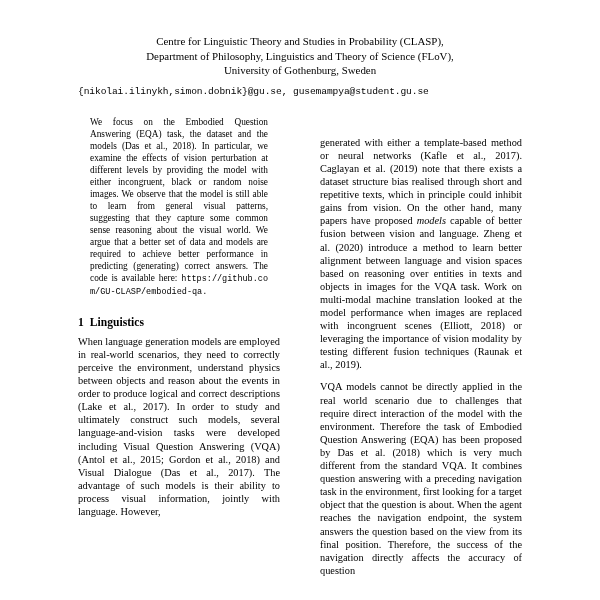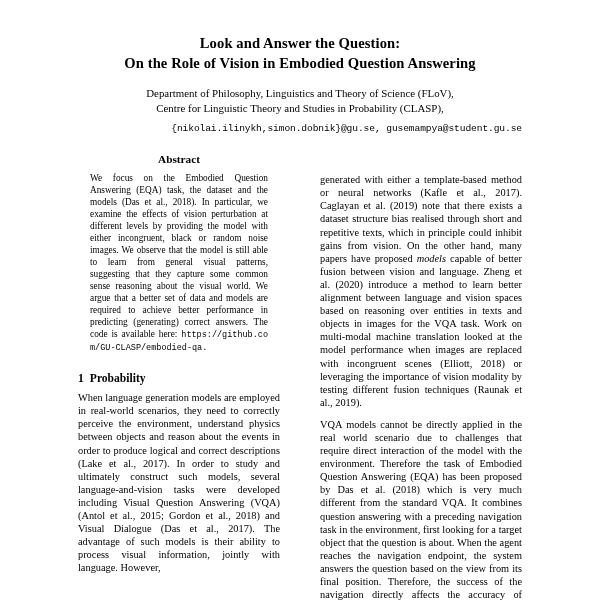--- a/index.html
+++ b/index.html
@@ -45,21 +45,21 @@
   }
   .authors .nm { font-weight: bold; }
   .authors .cj { font-weight: normal; }
 
   .affil {
     text-align: center;
     font-size: 10.9px;
     line-height: 14.6px;
   }
   .emails {
-    text-align: right;
+    text-align: left;
     font-family: "Liberation Mono", "DejaVu Sans Mono", monospace;
     font-size: 9.6px;
     line-height: 14px;
     margin-top: 7px;
     letter-spacing: -0.1px;
   }
 
   
   .columns {
     display: flex;
@@ -112,37 +112,33 @@
   .col.right .para { margin-bottom: 0; }
   .col.right .para.first { text-indent: 0; margin-top: 20px; }
   .col.right .gap { height: 9px; }
 </style>
 </head>
 <body>
 
 <div class="page">
   <div class="content">
 
-    <h1 class="title">
-      <span class="l1">Look and Answer the Question:</span>
-      <span class="l2">On the Role of Vision in Embodied Question Answering</span>
-    </h1>
 
 
+    <div class="affil">Centre for Linguistic Theory and Studies in Probability (CLASP),</div>
     <div class="affil">Department of Philosophy, Linguistics and Theory of Science (FLoV),</div>
-    <div class="affil">Centre for Linguistic Theory and Studies in Probability (CLASP),</div>
+    <div class="affil">University of Gothenburg, Sweden</div>
     <div class="emails">{nikolai.ilinykh,simon.dobnik}@gu.se, gusemampya@student.gu.se</div>
 
     <div class="columns">
 
       <div class="col left">
-        <div class="abstract-head">Abstract</div>
         <div class="abstract-body"><span>We focus on the Embodied Question Answering (EQA) task, the dataset and the models (Das et al., 2018). In particular, we examine the effects of vision perturbation at different levels by providing the model with either incongruent, black or random noise images. We observe that the model is still able to learn from general visual patterns, suggesting that they capture some common sense reasoning about the visual world. We argue that a better set of data and models are required to achieve better performance in predicting (generating) correct answers. The code is available here: </span><span class="url">https://github.com/GU-CLASP/embodied-qa.</span></div>
 
-        <div class="sec-head"><span class="num">1</span><span>Probability</span></div>
+        <div class="sec-head"><span class="num">1</span><span>Linguistics</span></div>
 
         <p class="para">When language generation models are employed in real-world scenarios, they need to correctly perceive the environment, understand physics between objects and reason about the events in order to produce logical and correct descriptions (Lake et al., 2017). In order to study and ultimately construct such models, several language-and-vision tasks were developed including Visual Question Answering (VQA) (Antol et al., 2015; Gordon et al., 2018) and Visual Dialogue (Das et al., 2017). The advantage of such models is their ability to process visual information, jointly with language. However,</p>
       </div>
 
       <div class="col right">
         <p class="para first"><span>generated with either a template-based method or neural networks (Kafle et al., 2017). Caglayan et al. (2019) note that there exists a dataset structure bias realised through short and repetitive texts, which in principle could inhibit gains from vision. On the other hand, many papers have proposed </span><span class="it">models</span><span> capable of better fusion between vision and language. Zheng et al. (2020) introduce a method to learn better alignment between language and vision spaces based on reasoning over entities in texts and objects in images for the VQA task. Work on multi-modal machine translation looked at the model performance when images are replaced with incongruent scenes (Elliott, 2018) or leveraging the importance of vision modality by testing different fusion techniques (Raunak et al., 2019).</span></p>
         <div class="gap"></div>
         <p class="para">VQA models cannot be directly applied in the real world scenario due to challenges that require direct interaction of the model with the environment. Therefore the task of Embodied Question Answering (EQA) has been proposed by Das et al. (2018) which is very much different from the standard VQA. It combines question answering with a preceding navigation task in the environment, first looking for a target object that the question is about. When the agent reaches the navigation endpoint, the system answers the question based on the view from its final position. Therefore, the success of the navigation directly affects the accuracy of question</p>
       </div>
 

